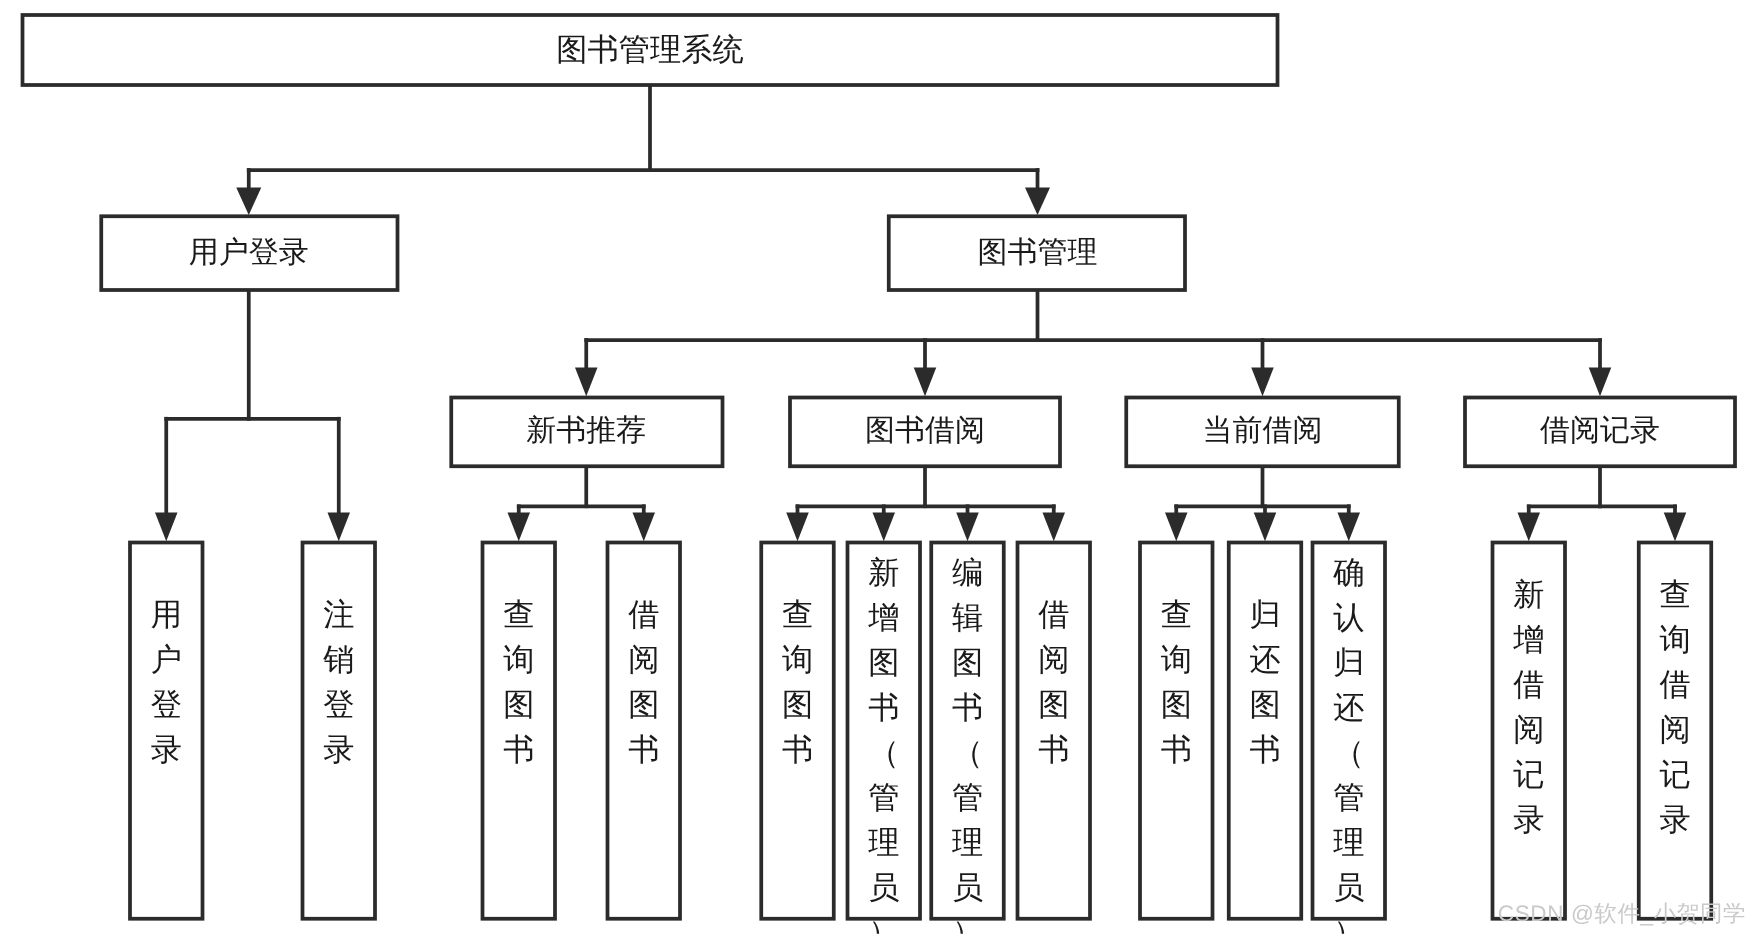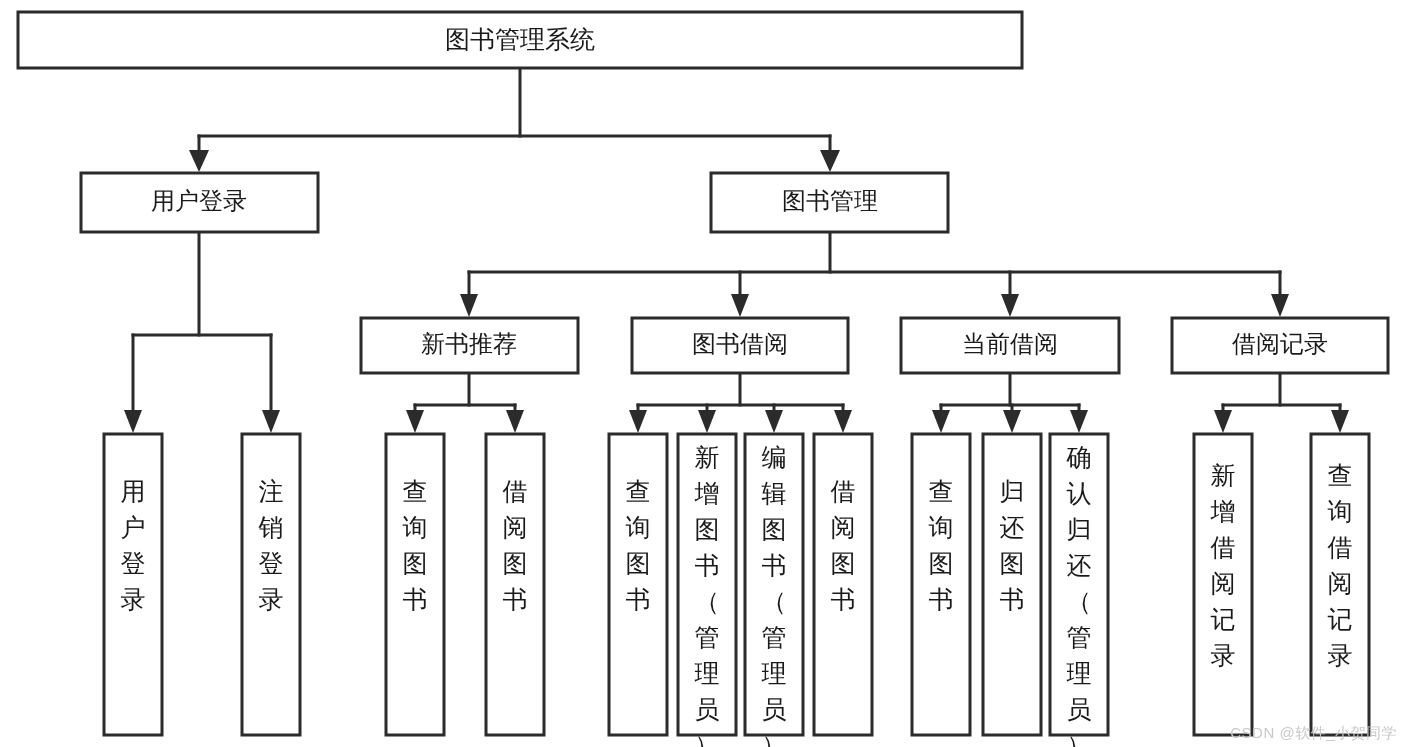--- a/index.html
+++ b/index.html
@@ -57,21 +57,21 @@
   }
   .arrow-head {
     fill: #2b2b2b;
     stroke: none;
   }
   .watermark {
     position: absolute;
     right: 8px;
     bottom: 4px;
     font-family: "Liberation Sans", "DejaVu Sans", sans-serif;
-    font-size: 15px;
+    font-size: 18px;
     color: #c9c9c9;
     letter-spacing: 0.5px;
     user-select: none;
     white-space: pre;
   }
 </style>
 </head>
 <body>
 
 <div id="diagram-root">

